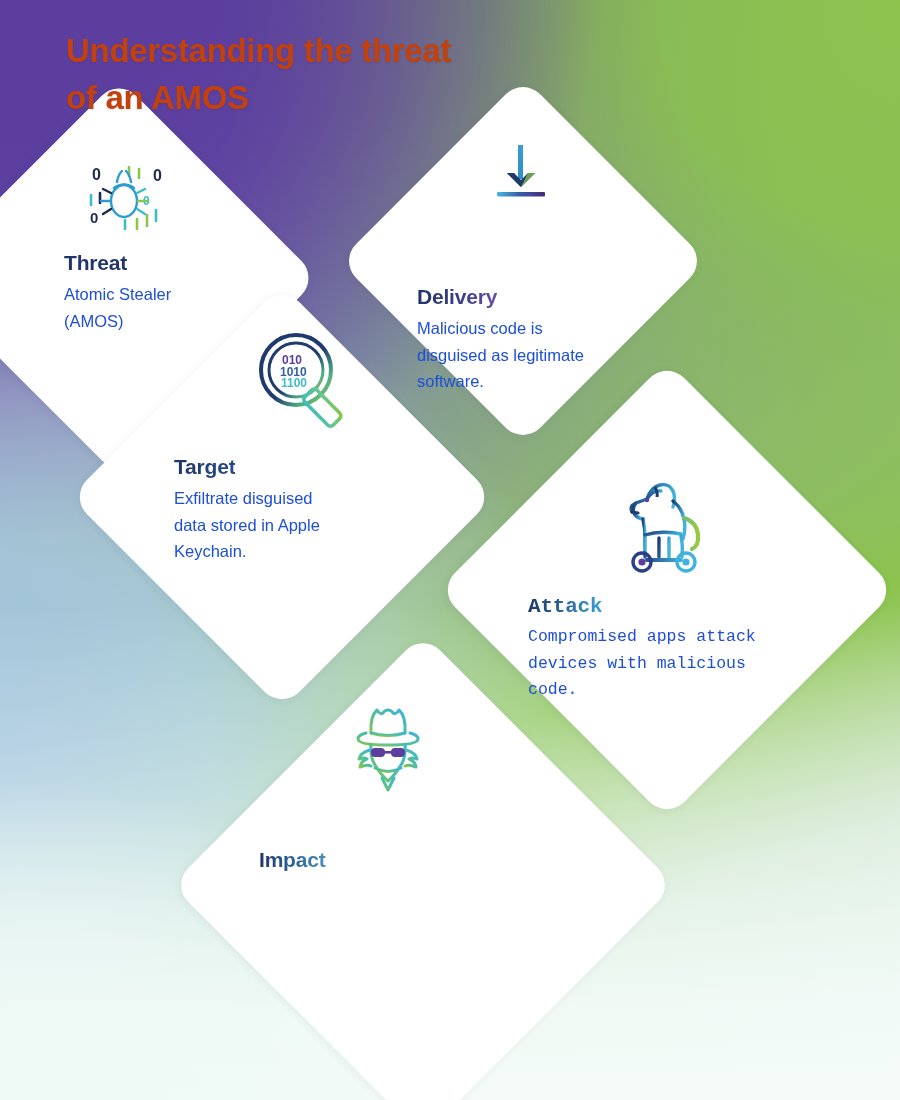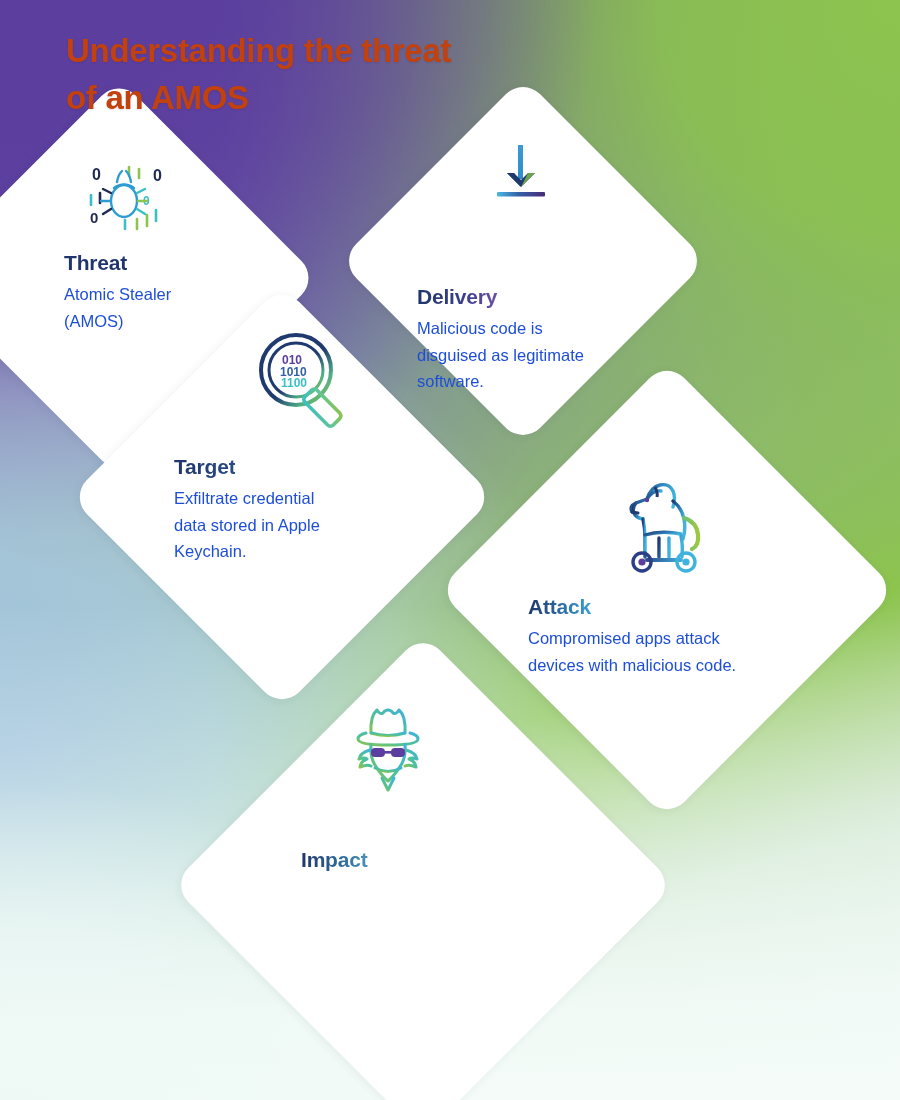--- a/index.html
+++ b/index.html
@@ -36,21 +36,21 @@
     letter-spacing:-0.2px;
     margin-bottom:6px;
     background-clip:text; -webkit-background-clip:text;
     color:transparent; -webkit-text-fill-color:transparent;
     width:max-content;
   }
   .h-threat   { background-image:linear-gradient(90deg,#20356b 0%,#20356b 100%); }
   .h-delivery { background-image:linear-gradient(90deg,#20356b 0%,#3c3f8e 60%,#6b4fa8 100%); }
   .h-target   { background-image:linear-gradient(90deg,#20356b 0%,#274a86 100%); }
   .h-attack   { background-image:linear-gradient(90deg,#1e3668 0%,#2b6fa3 55%,#36a0d4 100%); }
-  .h-impact   { background-image:linear-gradient(90deg,#1e3668 0%,#2f6b9c 60%,#4a90bd 100%);margin-left:42px; }
+  .h-impact   { background-image:linear-gradient(90deg,#1e3668 0%,#2f6b9c 60%,#4a90bd 100%); }
 
   .body-text {
     font-size:16.5px; line-height:1.62;
     color:#1d4ed8; white-space:pre-line;
   }
 
   
   #title {
     position:absolute; left:66px; top:28px; z-index:5;
     color:#c2410c; font-size:33px; font-weight:bold;
@@ -168,21 +168,21 @@
         <g font-family="Liberation Sans, sans-serif" font-size="12" font-weight="bold">
           <text x="30" y="38" fill="#5b3e9e">010</text>
           <text x="28" y="50" fill="#3560a8">1010</text>
           <text x="29" y="61" fill="#3bbfc4">1100</text>
         </g>
         <rect x="62" y="62" width="17" height="40" rx="4" transform="rotate(-45 70 82)" fill="none" stroke="url(#mgHandle)" stroke-width="3.6"></rect>
       </svg>
     </div>
     <div class="content" style="left:174px; top:455px; width:250px;">
       <div class="heading h-target">Target</div>
-      <div class="body-text">Exfiltrate credential
+      <div class="body-text">Exfiltrate disguised
 data stored in Apple
 Keychain.</div>
     </div>
   </div>
 
   <div class="node">
     <div class="diamond" style="left:505px; top:428px; width:324px; height:324px;"></div>
     <div class="content" style="left:615px; top:480px;">
       <svg class="icon" width="102" height="96" viewBox="0 0 102 96">
         <defs>
@@ -222,21 +222,21 @@
         <path d="M69 38 q13 4 14 17 q1 11 -6 14" fill="none" stroke="url(#thTail)" stroke-width="4.2" stroke-linecap="round"></path>
 
         <rect x="30" y="78" width="38" height="4" rx="2" fill="url(#thAxle)"></rect>
 
         <circle cx="27" cy="82" r="9" fill="none" stroke="#2b3f86" stroke-width="3.4"></circle>
         <circle cx="27" cy="82" r="3.6" fill="#5b3e9e"></circle>
         <circle cx="71" cy="82" r="9" fill="none" stroke="#3fb3dd" stroke-width="3.4"></circle>
         <circle cx="71" cy="82" r="3.6" fill="#3fb3dd"></circle>
       </svg>
     </div>
-    <div class="content" style="left:528px; top:595px; width:270px;">
+    <div class="content" style="left:528px; top:595px; width:270px;font-family:Liberation Mono, monospace;">
       <div class="heading h-attack">Attack</div>
       <div class="body-text">Compromised apps attack
 devices with malicious code.</div>
     </div>
   </div>
 
   <div class="node">
     <div class="diamond" style="left:245px; top:707px; width:356px; height:356px;"></div>
     <div class="content" style="left:340px; top:700px;">
       <svg class="icon" width="96" height="100" viewBox="0 0 96 100">

